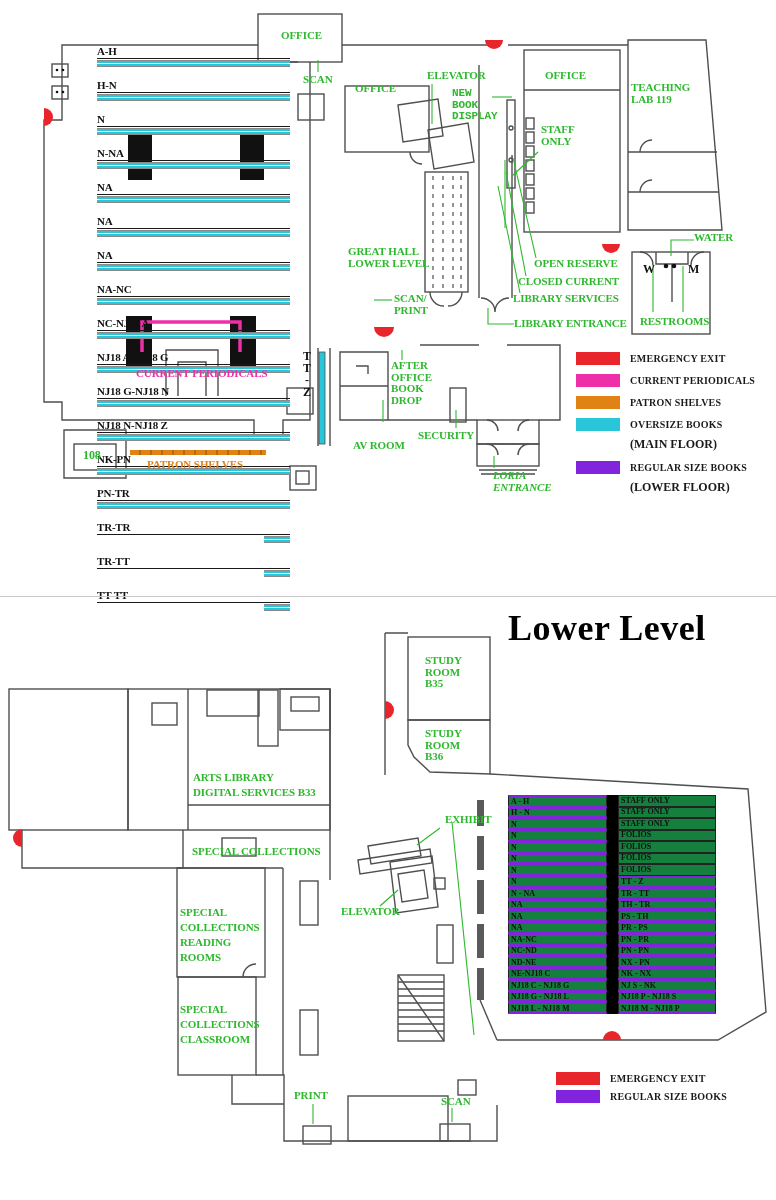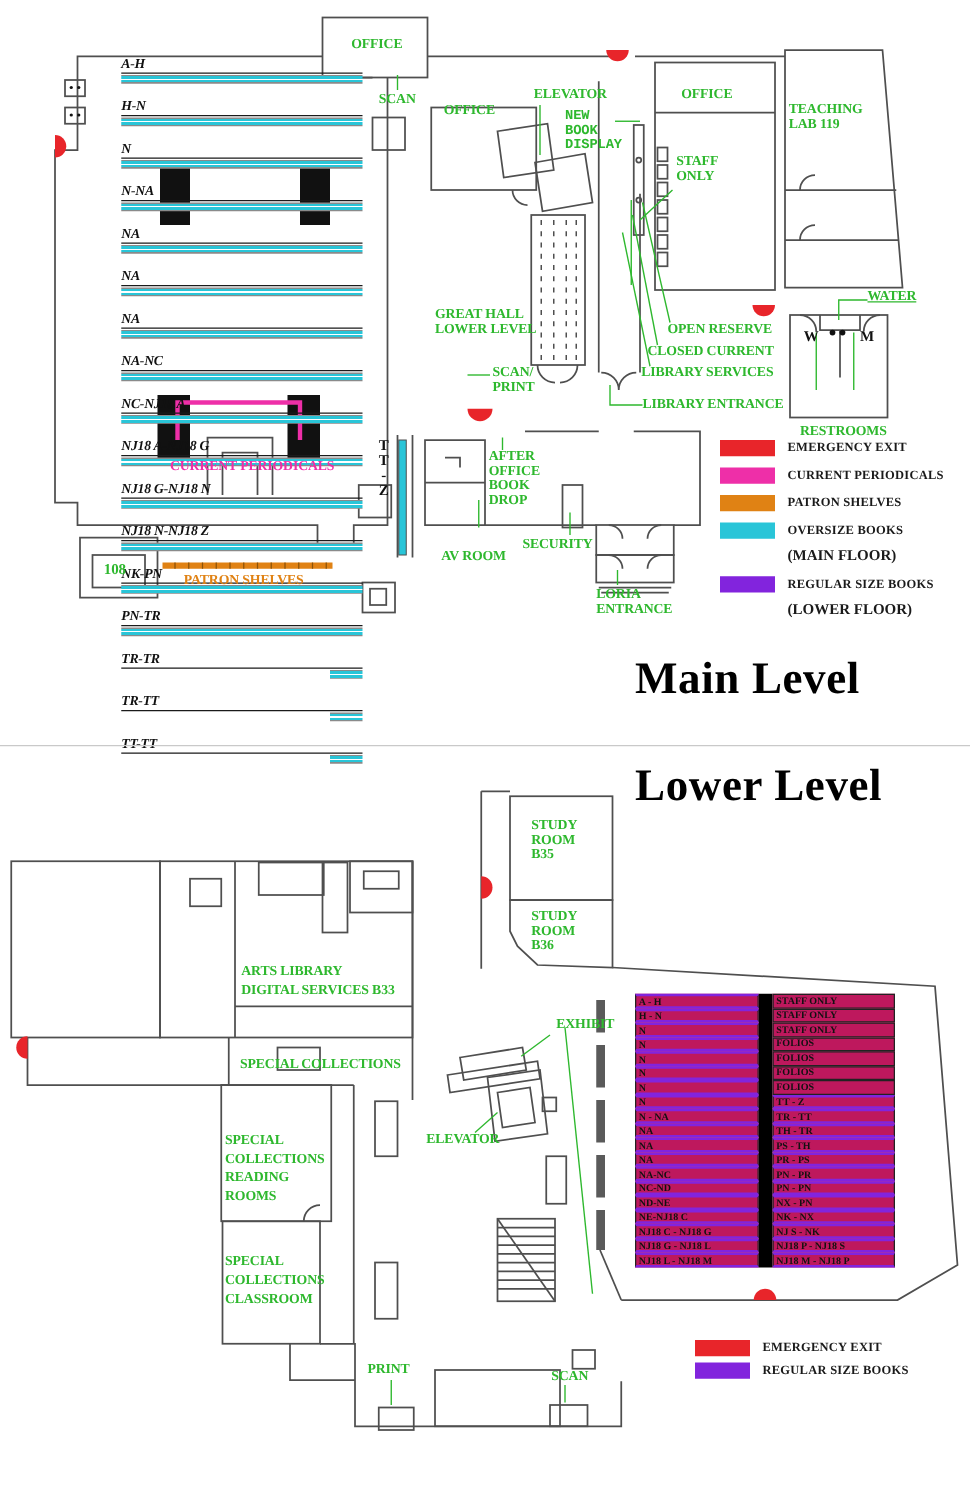--- a/index.html
+++ b/index.html
@@ -23,37 +23,37 @@
 
   .lbl{position:absolute;font-weight:bold;font-size:11px;line-height:11.5px;
        color:var(--green);white-space:pre-line;letter-spacing:-0.1px;}
   .lbl.k{color:#111;}
   .lbl.mag{color:var(--periodicals);}
   .lbl.org{color:var(--patron);}
   .lbl.title{font-size:36px;line-height:40px;color:#000;letter-spacing:0.5px;}
   .lbl.vert{font-size:12px;line-height:12px;text-align:center;}
 
   .shelves{position:absolute;left:97px;top:46px;width:193px;}
-  .srow{height:34px;font-style:italic;}
+  .srow{height:34px;}
   .slabel{display:block;width:100%;height:11.5px;border-bottom:1.5px solid #1a1a1a;
           font-size:11px;line-height:10.5px;font-weight:bold;color:#111;letter-spacing:-0.2px;}
   .sbar{height:7px;margin-top:1px;position:relative;}
   .sbar.full{background:linear-gradient(to bottom,#8a8a8a 0,#8a8a8a 1px,
       var(--oversize) 1px,var(--oversize) 3px,#fff 3px,#fff 4px,
       var(--oversize) 4px,var(--oversize) 6px,#8a8a8a 6px,#8a8a8a 7px);}
   .sbar.stub::after{content:"";position:absolute;right:0;top:0;width:26px;height:7px;
       background:linear-gradient(to bottom,#8a8a8a 0,#8a8a8a 1px,
       var(--oversize) 1px,var(--oversize) 3px,#fff 3px,#fff 4px,
       var(--oversize) 4px,var(--oversize) 6px,#8a8a8a 6px,#8a8a8a 7px);}
 
   .stackcol{position:absolute;}
   .stackcol.colL{left:508px;top:795px;width:99px;}
   .stackcol.colR{left:618px;top:795px;width:98px;}
   .spine{position:absolute;left:607px;top:795px;width:11px;height:219px;background:#000;}
-  .cell{box-sizing:border-box;height:11.53px;border:1px solid #222;background:#be185d;
+  .cell{box-sizing:border-box;height:11.53px;border:1px solid #222;background:#15803d;
         font-size:8px;line-height:7px;font-weight:bold;color:#111;padding:0.5px 0 0 2px;
         white-space:nowrap;overflow:visible;}
   .cell.purple{border-top:2.4px solid var(--regular);border-bottom:2.4px solid var(--regular);
         border-left:1px solid #222;border-right:1px solid #222;}
 
   .legend{position:absolute;}
   .legend.main-leg{left:576px;top:352px;}
   .legend.low-leg{left:556px;top:1072px;}
   .lrow{display:flex;align-items:center;margin-bottom:9px;}
   .low-leg .lrow{margin-bottom:5px;}
@@ -347,36 +347,36 @@
   <div class="lbl" style="left:631px;top:82px;">TEACHING
 LAB 119</div>
   <div class="lbl" style="left:348px;top:246px;">GREAT HALL
 LOWER LEVEL</div>
   <div class="lbl" style="left:394px;top:293px;">SCAN/
 PRINT</div>
   <div class="lbl" style="left:534px;top:258px;">OPEN RESERVE</div>
   <div class="lbl" style="left:518px;top:276px;">CLOSED CURRENT</div>
   <div class="lbl" style="left:513px;top:293px;">LIBRARY SERVICES</div>
   <div class="lbl" style="left:514px;top:318px;">LIBRARY ENTRANCE</div>
-  <div class="lbl" style="left:694px;top:232px;text-decoration:underline;">WATER</div>
-  <div class="lbl" style="left:640px;top:316px;margin-top:24px;">RESTROOMS</div>
+  <div class="lbl" style="left:694px;top:232px;">WATER</div>
+  <div class="lbl" style="left:640px;top:316px;">RESTROOMS</div>
   <div class="lbl k" style="left:643px;top:264px;font-size:12px;">W</div>
   <div class="lbl k" style="left:688px;top:264px;font-size:12px;">M</div>
   <div class="lbl mag" style="left:136px;top:368px;">CURRENT PERIODICALS</div>
   <div class="lbl k vert" style="left:303px;top:350px;">T
 T
 -
 Z</div>
   <div class="lbl" style="left:391px;top:360px;">AFTER
 OFFICE
 BOOK
 DROP</div>
   <div class="lbl" style="left:353px;top:424px;margin-top:16px;">AV ROOM</div>
   <div class="lbl" style="left:418px;top:430px;">SECURITY</div>
-  <div class="lbl" style="left:477px;top:470px;">LORIA
+  <div class="lbl" style="left:493px;top:470px;font-style:italic;">LORIA
 ENTRANCE</div>
   <div class="lbl" style="left:83px;top:450px;font-size:12px;">108</div>
   <div class="lbl org" style="left:147px;top:459px;">PATRON SHELVES</div>
 
   <div class="legend main-leg">
 
       <div class="lrow">
         <span class="sw exit"></span>
         <span class="ltext">EMERGENCY EXIT</span>
       </div>
@@ -397,21 +397,20 @@
       </div>
       <div class="lnote">(MAIN FLOOR)</div>
 
       <div class="lrow">
         <span class="sw regular"></span>
         <span class="ltext">REGULAR SIZE BOOKS</span>
       </div>
       <div class="lnote">(LOWER FLOOR)</div>
     </div>
 
-  <div class="lbl title" style="left:508px;top:522px;">Main Level</div>
   <div class="divider"></div>
   <div class="lbl title" style="left:508px;top:608px;">Lower Level</div>
 
   <div class="lbl" style="left:425px;top:655px;">STUDY
 ROOM
 B35</div>
   <div class="lbl" style="left:425px;top:728px;">STUDY
 ROOM
 B36</div>
   <div class="lbl" style="left:193px;top:770px;line-height:15px;">ARTS LIBRARY

